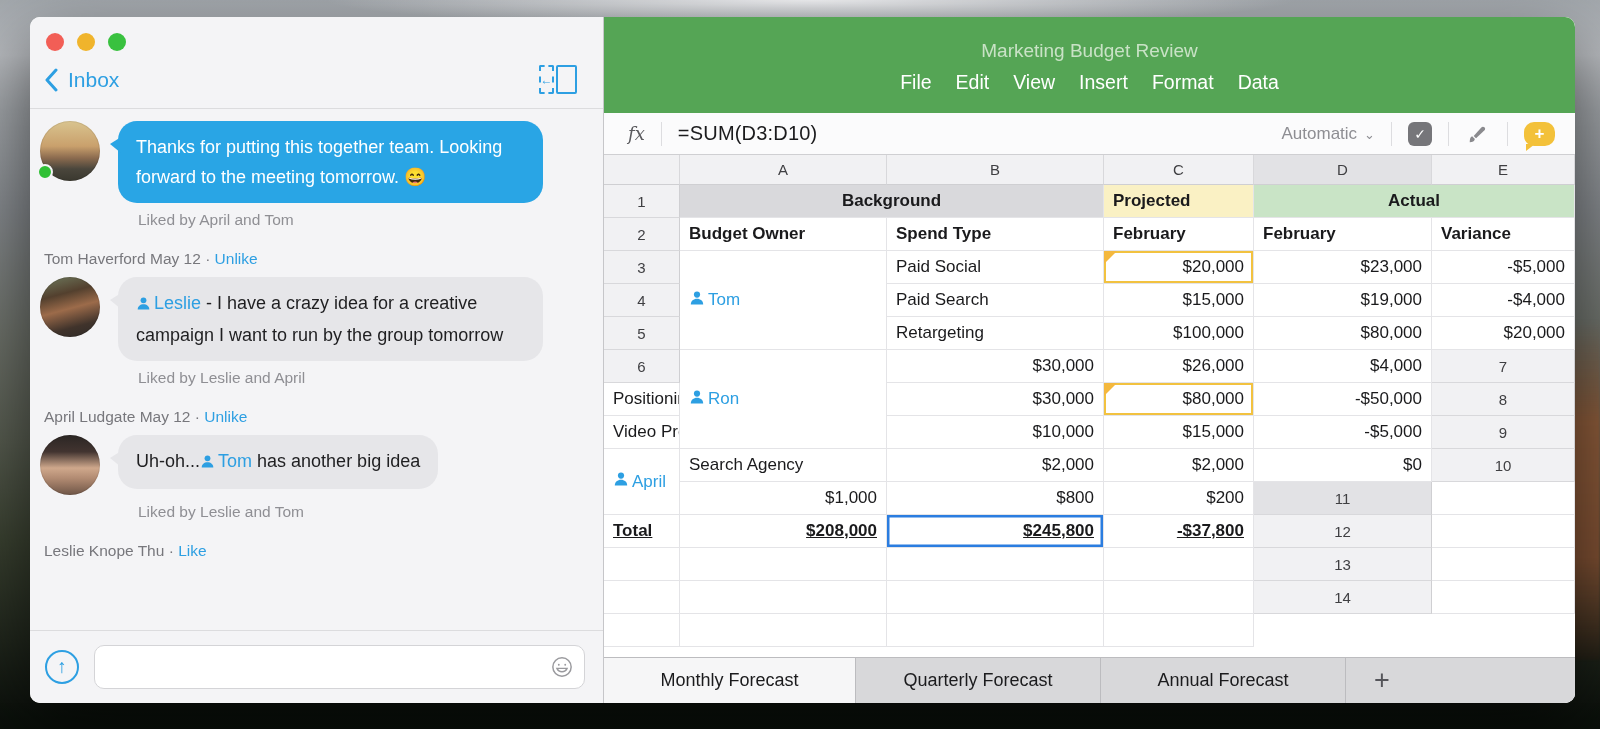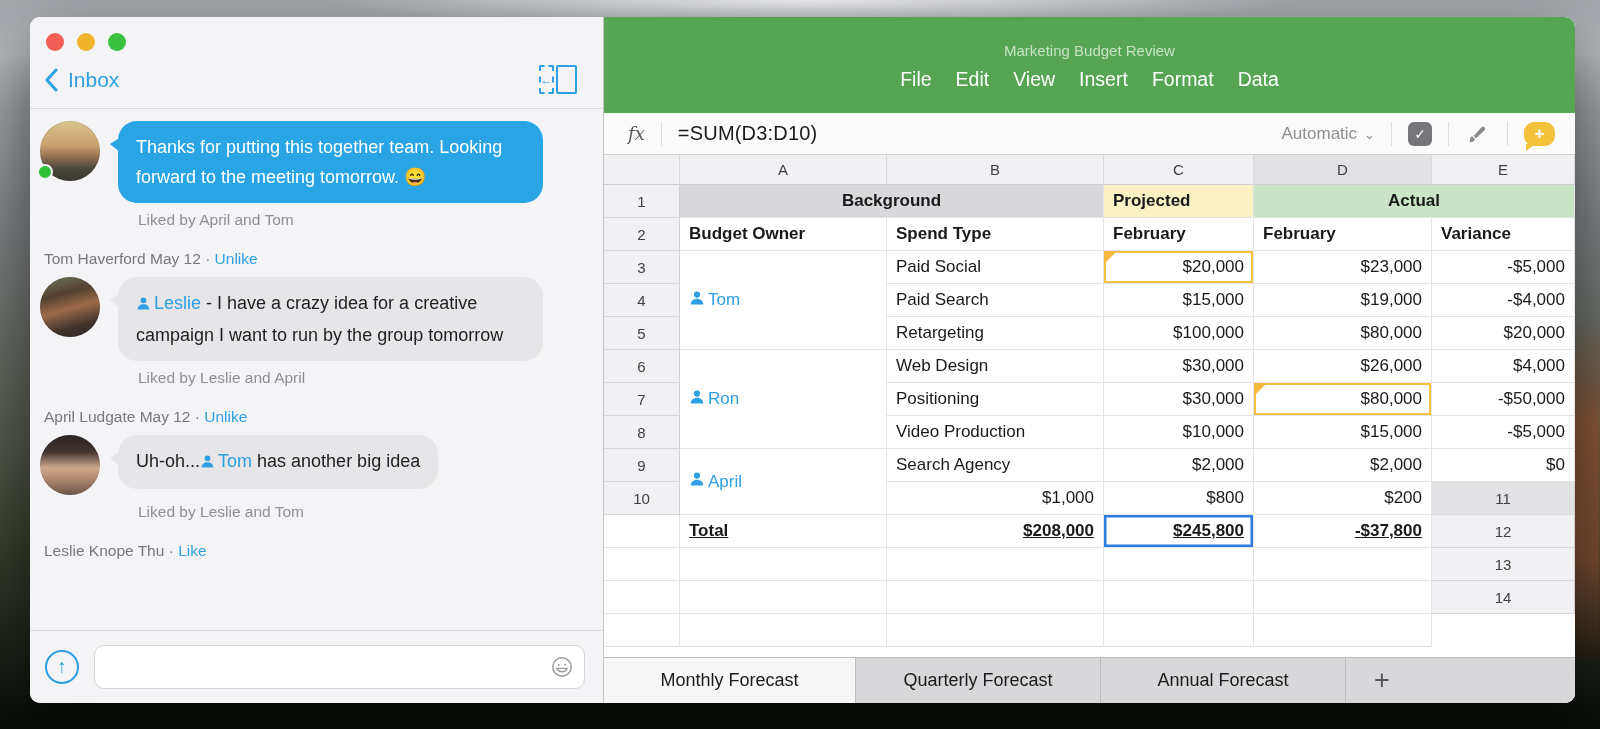--- a/index.html
+++ b/index.html
@@ -72,21 +72,21 @@
   .composer-field { flex:1; position:relative; height:44px; }
   .composer-field input { width:100%; height:44px; border:1px solid #d4d4d7; border-radius:10px;
     background:#fff; padding:0 44px 0 14px; font-size:16px; outline:none; }
   .emoji-btn { position:absolute; right:12px; top:11px; width:22px; height:22px; }
 
   
   .sheet-panel { flex:1; display:flex; flex-direction:column; background:#fff; min-width:0; }
 
   .titlebar { height:96px; flex:none; background:#55a555; display:flex; flex-direction:column;
     align-items:center; justify-content:center; gap:9px; }
-  .doc-title { color:#c9e2c6; font-size:15px; margin-top:3px; }
+  .doc-title { color:#c9e2c6; font-size:19px; margin-top:3px; }
   .menubar { display:flex; gap:24px; color:#fff; font-size:19.5px; }
   .menu-item { cursor:default; }
 
   .formula-bar { height:42px; flex:none; background:#fbfbfc; border-bottom:1px solid #cfcfd2;
     display:flex; align-items:center; padding:0 20px 0 24px; }
   .fx-label { font-family:"DejaVu Serif", serif; font-style:italic; color:#5a5a5e; font-size:18px; }
   .fbar-div { width:1px; height:24px; background:#dddde0; margin:0 16px; flex:none; }
   .formula-text { font-size:20px; color:#1b1b1d; flex:1; letter-spacing:.2px; }
   .calc-mode { color:#8e8e93; font-size:17px; display:flex; align-items:center; gap:7px; }
   .calc-chevron { font-size:13px; margin-top:2px; }
@@ -322,21 +322,20 @@
         <div class="c money">$20,000</div>
 
         <div class="c rn">6</div>
         <div class="c owner rowspan3">
           <span class="person-ico"><svg width="16" height="16" viewBox="0 0 16 16" fill="#2d9fe2">
                 <circle cx="8" cy="4.6" r="3.1"></circle>
                 <path d="M1.8 14.4c0-3.4 2.8-5.6 6.2-5.6s6.2 2.2 6.2 5.6z"></path>
               </svg></span>
           <span>Ron</span>
         </div>
-        <div class="c">Web Design</div>
         <div class="c money">$30,000</div>
         <div class="c money">$26,000</div>
         <div class="c money">$4,000</div>
 
         <div class="c rn">7</div>
         <div class="c">Positioning</div>
         <div class="c money">$30,000</div>
         <div class="c money comment">$80,000</div>
         <div class="c money">-$50,000</div>
 

